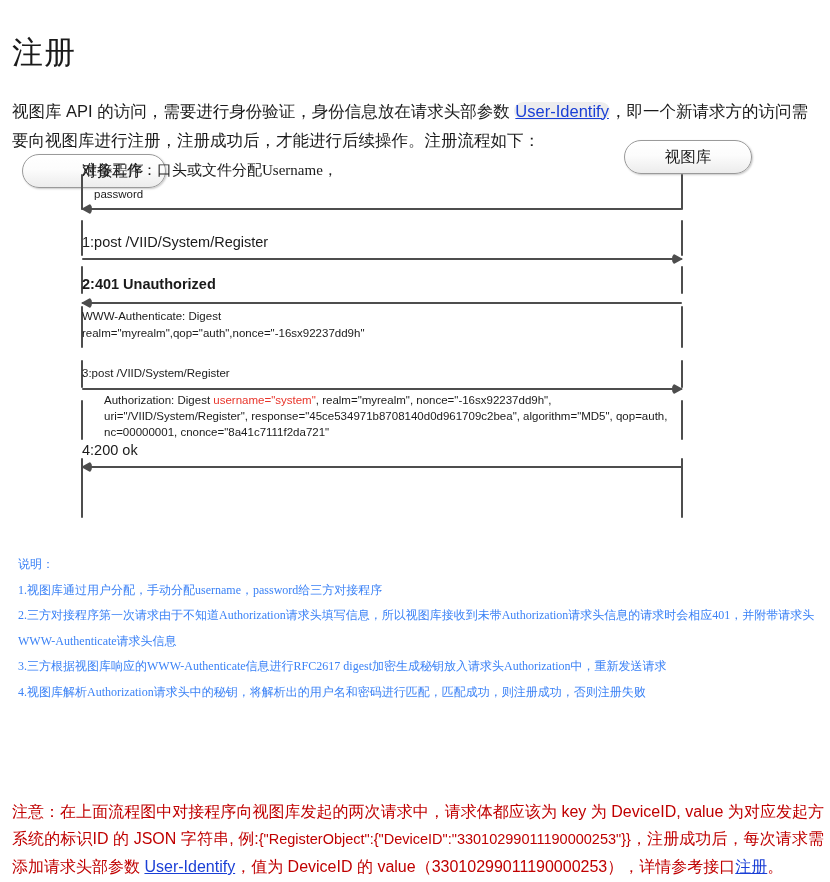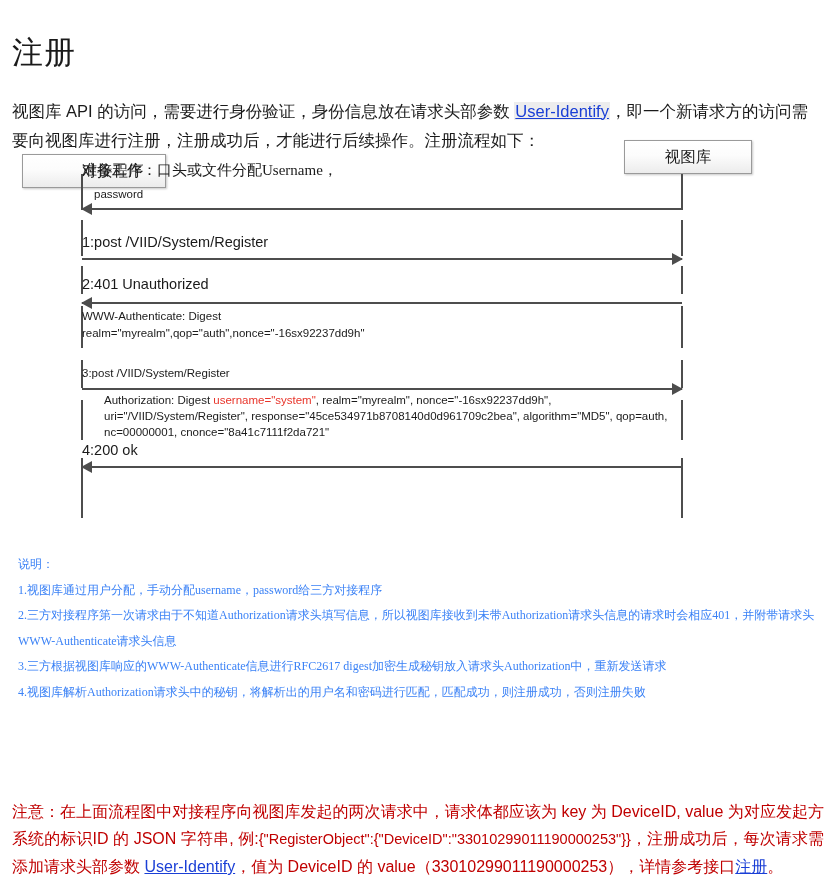--- a/index.html
+++ b/index.html
@@ -1,15 +1,15 @@
 <!DOCTYPE html>
 <html><head>
 <meta charset="utf-8">
 <style>
-  * { box-sizing: border-box; }
+  * { box-sizing: border-box; border-radius: 19px; }
   html, body {
     margin: 0; padding: 0;
     width: 830px; height: 882px;
     background: #ffffff;
     font-family: "Liberation Sans", sans-serif;
     color: #000000;
     overflow: hidden;
   }
   .page { position: relative; width: 830px; height: 882px; }
 
@@ -182,21 +182,21 @@
     <div class="msg-label small" style="top:48px;padding-left:12px;">password</div>
     <div class="msg-line" style="top:70px;">
       <span class="arrow-head left"></span>
     </div>
 
     <div class="msg-label" style="top:94px;">1:post /VIID/System/Register</div>
     <div class="msg-line" style="top:120px;">
       <span class="arrow-head right"></span>
     </div>
 
-    <div class="msg-label" style="top:136px;">2:401 Unauthorized</div>
+    <div class="msg-label" style="top:136px;font-weight:bold;">2:401 Unauthorized</div>
     <div class="msg-line" style="top:164px;">
       <span class="arrow-head left"></span>
     </div>
     <div class="msg-label small" style="top:170px;">WWW-Authenticate: Digest</div>
     <div class="msg-label small" style="top:187px;">realm="myrealm",qop="auth",nonce="-16sx92237dd9h"</div>
 
     <div class="msg-label small" style="top:227px;">3:post /VIID/System/Register</div>
     <div class="msg-line" style="top:250px;">
       <span class="arrow-head right"></span>
     </div>

